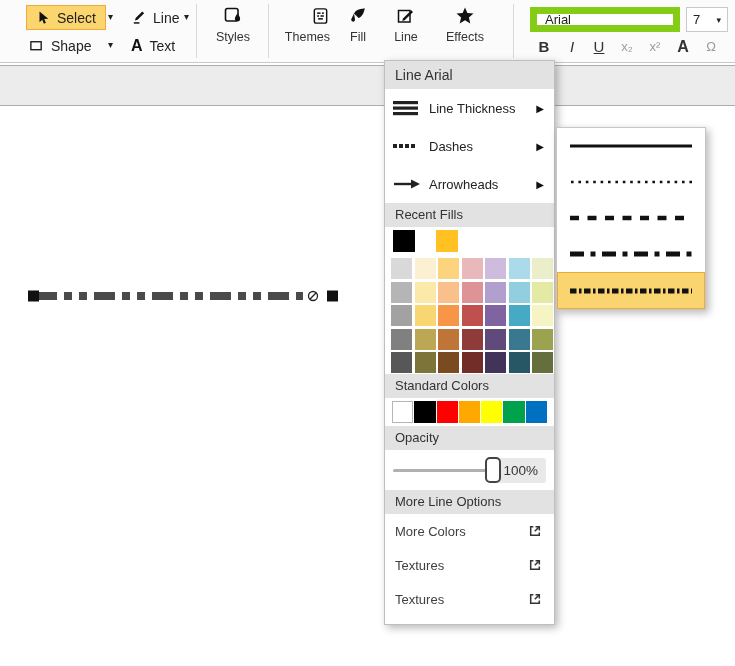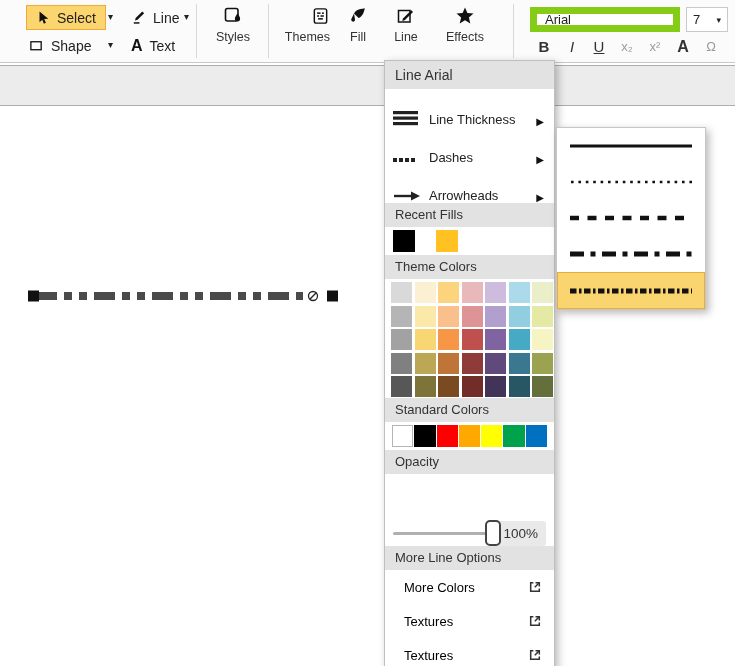--- a/index.html
+++ b/index.html
@@ -49,46 +49,46 @@
 
   
   .canvas { position:absolute; left:0; top:107px; width:735px; height:559px; background:#fff; }
   .selected-line { position:absolute; left:27px; top:180px; }
 
   
   .panel { position:absolute; left:384px; top:60px; width:171px; background:#fff;
            border:1px solid #bfbfbf; box-shadow:3px 3px 8px rgba(0,0,0,.28); z-index:10; }
   .panel-header { height:28px; line-height:28px; background:#e2e2e2; padding-left:10px;
                   font-size:14px; color:#333; }
-  .menu-item { height:38px; display:flex; align-items:flex-end; padding:0 10px 0 8px;
+  .menu-item { height:38px; display:flex; align-items:center; padding:0 10px 0 8px;
                cursor:pointer; }
   .mi-icon { width:36px; display:flex; align-items:center; }
   .mi-label { flex:1; font-size:13px; color:#222; }
   .mi-arrow { font-size:10px; color:#111; }
   .sec-header { height:24px; line-height:24px; background:#e2e2e2; padding-left:10px;
                 font-size:13px; color:#333; }
   .swatch-row { display:flex; align-items:center; padding:3px 8px; height:28px; }
   .swatch-row.recent { gap:21px; }
   .swatch-row.std { gap:1px; padding:3px 7px; }
   .swatch { width:22px; height:22px; cursor:pointer; }
   .swatch.light { border:1px solid #b5b5b5; }
   .swatch-grid { display:grid; grid-template-columns:repeat(7,21px); gap:2.5px;
                  padding:3px 6px; height:119px; }
   .swatch-grid .swatch { width:21px; height:21px; }
-  .opacity-row { height:40px; display:flex; align-items:flex-end; padding:0 8px; position:relative;margin-top:32px; }
+  .opacity-row { height:40px; display:flex; align-items:center; padding:0 8px; position:relative; }
   .slider { position:relative; width:108px; height:26px; cursor:pointer; }
   .slider .track { position:absolute; left:0; top:12px; width:108px; height:3px;
                    background:#b0b0b0; border-radius:2px; }
   .slider .handle { position:absolute; left:92px; top:0; width:16px; height:26px;
                     background:#fff; border:2px solid #444; border-radius:5px; cursor:pointer; }
   .opacity-chip { margin-left:auto; background:#e9e9e9; border-radius:3px;
                   padding:5px 8px; font-size:13.5px; color:#333; }
   .more-item { height:34px; display:flex; align-items:center; padding:0 12px 0 10px;
                cursor:pointer; }
-  .more-item .ml { flex:1; font-size:13px; color:#000000;margin-left:9px; }
+  .more-item .ml { flex:1; font-size:13px; color:#404040; }
   .panel-footpad { height:8px; }
 
   
   .submenu { position:absolute; left:556px; top:127px; width:150px; background:#fff;
              border:1px solid #c6c6c6; box-shadow:3px 3px 8px rgba(0,0,0,.28); z-index:11; }
   .sub-item { height:36px; display:flex; align-items:center; justify-content:center;
               cursor:pointer; }
   .sub-item.highlighted { height:37px; background:#FAD46E; border:1px solid #EDAA3C; }
 </style>
 </head>
@@ -244,21 +244,20 @@
       <span class="mi-label">Arrowheads</span>
       <span class="mi-arrow">▶</span>
     </div>
 
     <div class="sec-header">Recent Fills</div>
     <div class="swatch-row recent">
         <div class="swatch" style="background: rgb(0, 0, 0);"></div>
         <div class="swatch" style="background: rgb(255, 194, 34);"></div>
       </div>
 
-    <div class="sec-header">Theme Colors</div>
     <div class="swatch-grid">
         <div class="swatch" style="background: rgb(217, 217, 217);"></div>
         <div class="swatch" style="background: rgb(251, 240, 210);"></div>
         <div class="swatch" style="background: rgb(251, 212, 125);"></div>
         <div class="swatch" style="background: rgb(232, 184, 186);"></div>
         <div class="swatch" style="background: rgb(205, 188, 222);"></div>
         <div class="swatch" style="background: rgb(171, 219, 234);"></div>
         <div class="swatch" style="background: rgb(235, 239, 201);"></div>
         <div class="swatch" style="background: rgb(181, 181, 181);"></div>
         <div class="swatch" style="background: rgb(250, 233, 168);"></div>

